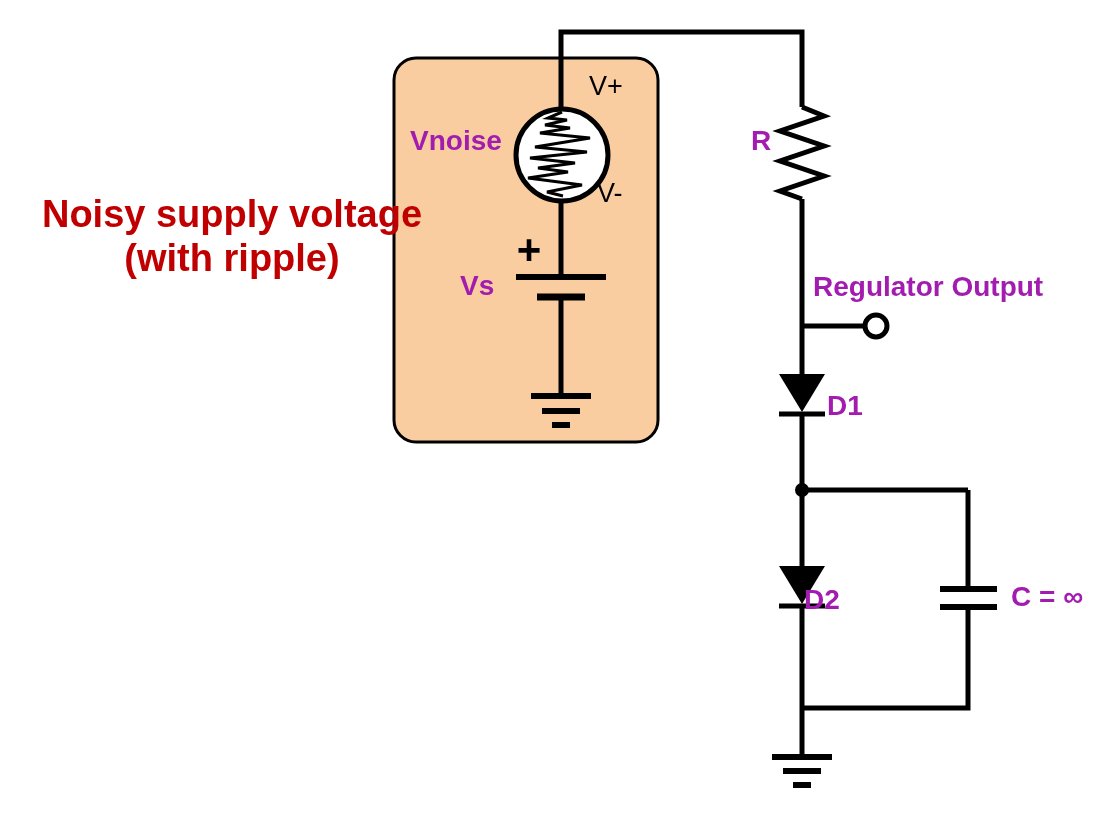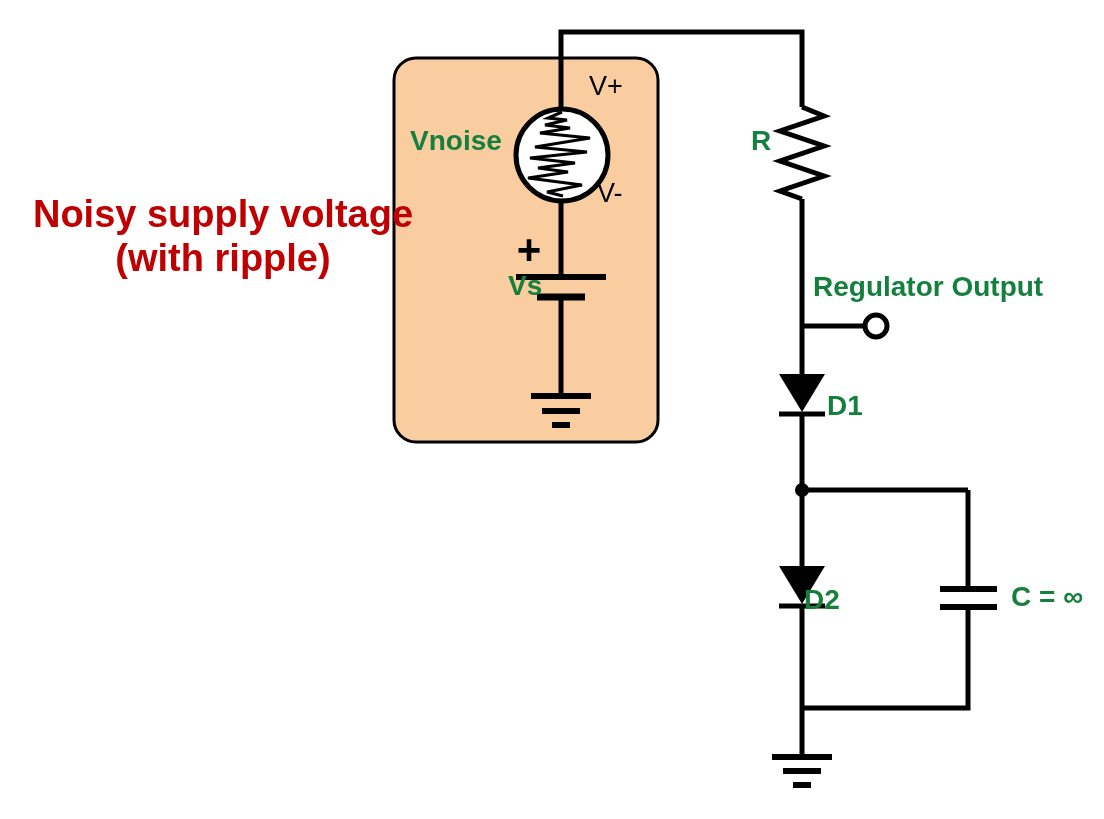--- a/index.html
+++ b/index.html
@@ -15,33 +15,33 @@
     background: #ffffff;
     overflow: hidden;
   }
   .canvas svg {
     position: absolute;
     left: 0;
     top: 0;
   }
   .lbl {
     position: absolute;
-    color: #15803d;
+    color: #a21caf;
     font-weight: bold;
     font-size: 28px;
     white-space: nowrap;
     line-height: 1.1;
   }
   .lbl.black {
     color: #000000;
     font-weight: normal;
   }
   .caption {
     position: absolute;
-    left: 7px;
+    left: 16px;
     top: 192px;
     width: 432px;
     text-align: center;
     color: #c00000;
     font-weight: bold;
     font-size: 38px;
     line-height: 1.16;
     white-space: nowrap;
   }
   .wire { stroke: #000000; stroke-width: 5; fill: none; }
@@ -114,21 +114,21 @@
     <div>Noisy supply voltage</div>
     <div>(with ripple)</div>
   </div>
 
   <div class="lbl" style="left:410px; top:126px;">Vnoise</div>
 
   <div class="lbl black" style="left:589px; top:72px; font-size:27px;">V+</div>
 
   <div class="lbl black" style="left:597px; top:179px; font-size:27px;">V-</div>
 
-  <div class="lbl" style="left:460px; top:271px;margin-left:48px;">Vs</div>
+  <div class="lbl" style="left:460px; top:271px;">Vs</div>
 
   <div class="lbl" style="left:751px; top:126px;">R</div>
 
   <div class="lbl" style="left:813px; top:272px;">Regulator Output</div>
 
   <div class="lbl" style="left:827px; top:391px;text-align:center;">D1</div>
 
   <div class="lbl" style="left:804px; top:585px;">D2</div>
 
   <div class="lbl" style="left:1011px; top:582px;">C = ∞</div>

